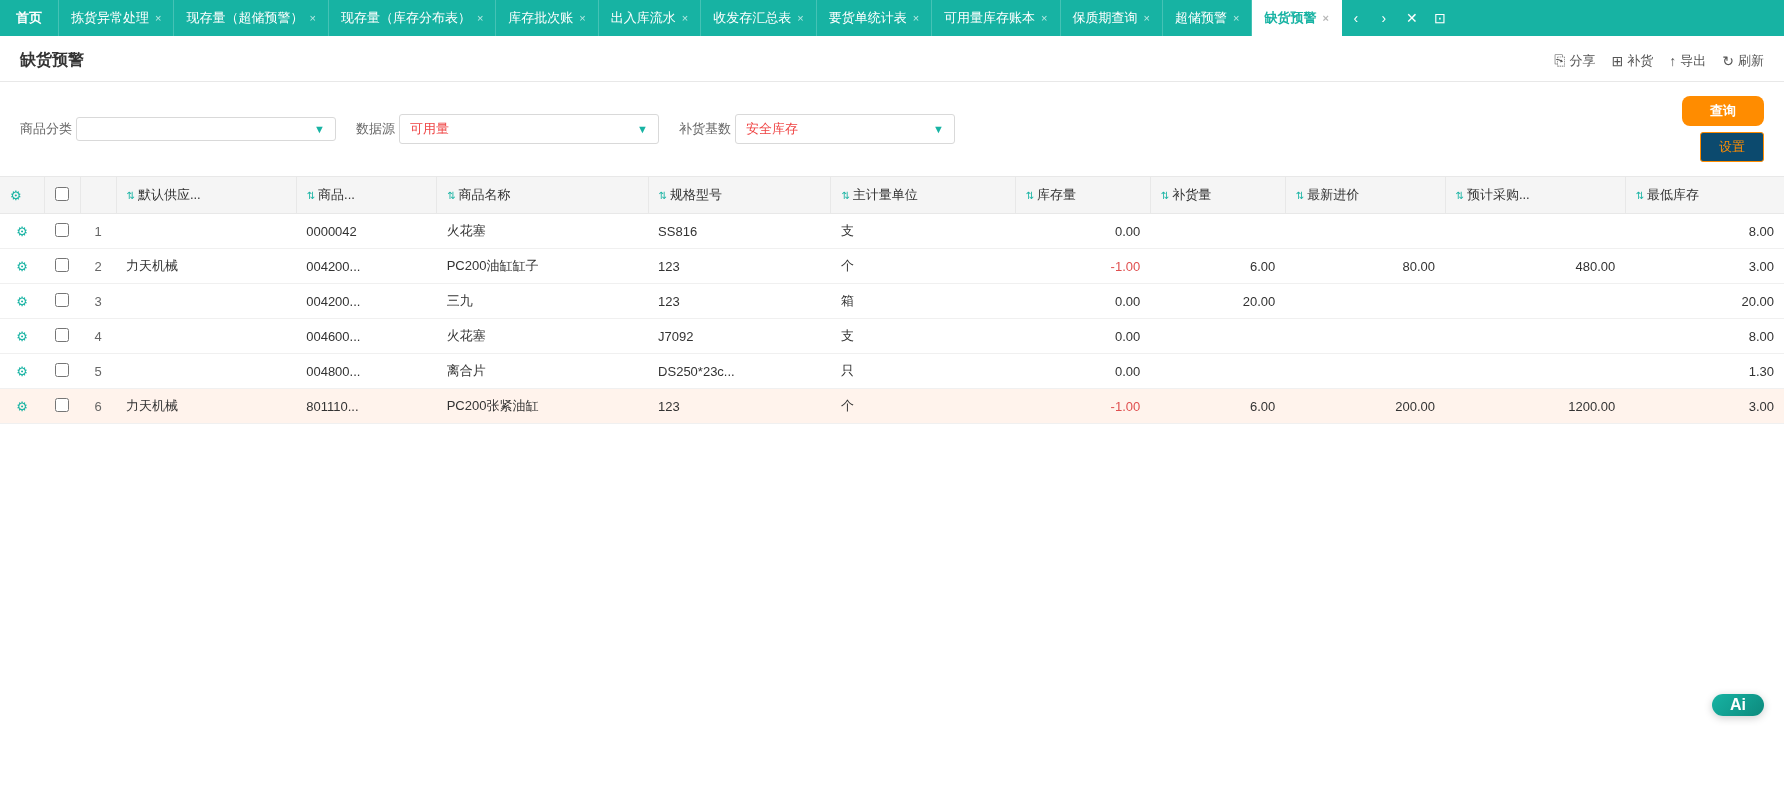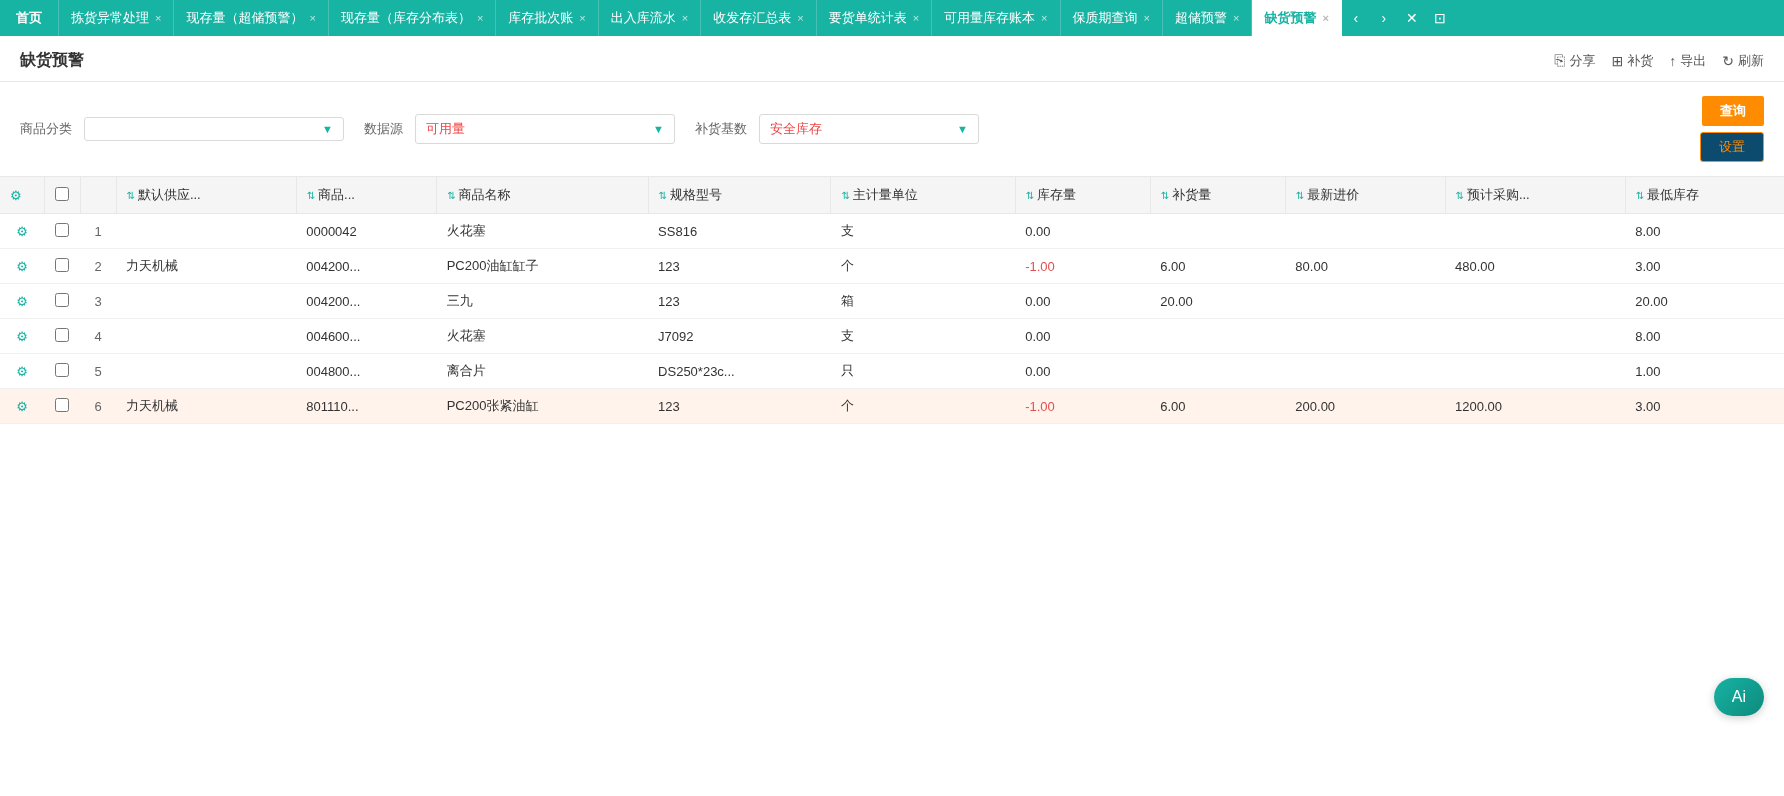--- a/index.html
+++ b/index.html
@@ -92,21 +92,21 @@
       display: flex;
       align-items: center;
       padding: 14px 20px;
       gap: 20px;
       flex-wrap: wrap;
       background: #fff;
     }
     .filter-group {
       display: flex;
       align-items: center;
-      gap: 12px;
+      gap: 4px;
     }
     .filter-label {
       color: #666;
       white-space: nowrap;
       font-size: 13px;
     }
     .filter-select {
       display: flex;
       align-items: center;
       border: 1px solid #d9d9d9;
@@ -119,22 +119,22 @@
     }
     .filter-select-wide { min-width: 260px; }
     .filter-select-medium { min-width: 220px; }
     .filter-select .arrow { color: #17b3a3; font-size: 11px; }
     .filter-value { color: #ef4444; }
 
     .btn-query {
       background: #ff8c00;
       color: #fff;
       border: none;
-      padding: 6px 18px;
-      border-radius: 2px;
+      padding: 6px 28px;
+      border-radius: 8px;
       cursor: pointer;
       font-size: 13px;
       font-weight: bold;
     }
     .btn-settings {
       background: #0c4a6e;
       color: #ff8c00;
       border: 1px solid #ff8c00;
       padding: 5px 18px;
       border-radius: 3px;
@@ -180,45 +180,45 @@
       border-bottom: 1px solid #f0f0f0;
       background: #fff;
     }
     tbody tr.highlighted { background: #fff3ec; }
     tbody td {
       padding: 8px 10px;
       color: #333;
       white-space: nowrap;
     }
     .row-num { color: #666; text-align: center; }
-    .cell-right { }
+    .cell-right { text-align: right; }
     .cell-center { text-align: center; }
 
     
     input[type="checkbox"] {
       cursor: pointer;
       accent-color: #17b3a3;
       width: 14px;
       height: 14px;
     }
 
     
     .neg-value { color: #e05050; }
 
     
     .ai-badge {
       position: fixed;
       right: 20px;
       bottom: 80px;
       background: linear-gradient(135deg, #17b3a3, #0d8a7d);
       color: #fff;
-      padding: 10px 18px;
+      padding: 2px 18px;
       border-radius: 24px;
       font-size: 16px;
-      font-weight: normal;
+      font-weight: bold;
       cursor: pointer;
       box-shadow: 0 2px 8px rgba(0,0,0,0.2);
     }
   </style>
 </head>
 <body>
 
 <div class="tab-bar">
   <div class="tab-item">
     <span>首页</span>
@@ -439,21 +439,21 @@
     <td class="row-num cell-center">5</td>
     <td></td>
     <td>004800...</td>
     <td>离合片</td>
     <td>DS250*23c...</td>
     <td>只</td>
     <td class="cell-right ">0.00</td>
     <td class="cell-right"></td>
     <td class="cell-right"></td>
     <td class="cell-right"></td>
-    <td class="cell-right">1.00</td>
+    <td class="cell-right">1.30</td>
   </tr>
           <tr class="highlighted">
     <td class="cell-center"><span style="color:#17b3a3; cursor:pointer;">⚙</span></td>
     <td class="cell-center"><input type="checkbox" style=""></td>
     <td class="row-num cell-center">6</td>
     <td>力天机械</td>
     <td>801110...</td>
     <td>PC200张紧油缸</td>
     <td>123</td>
     <td>个</td>

